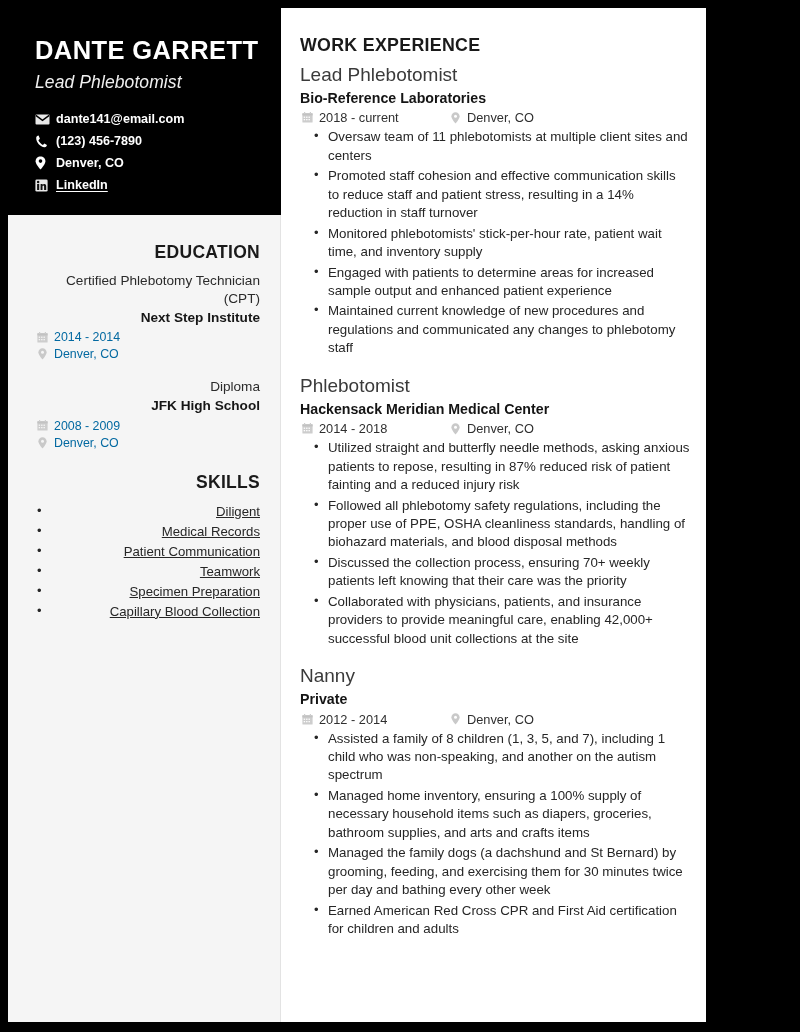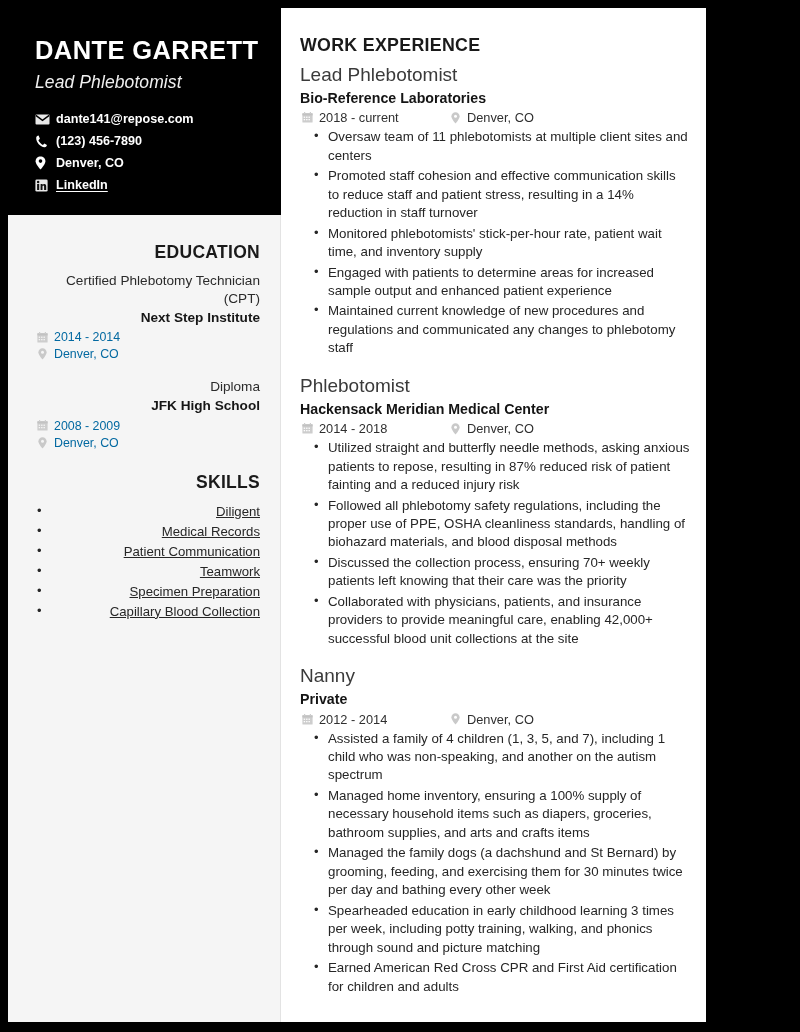--- a/index.html
+++ b/index.html
@@ -262,21 +262,21 @@
       <div class="job-subtitle">Lead Phlebotomist</div>
 
       <ul class="contact-list">
         <li class="contact-item">
           <span class="ic">
             <svg width="15" height="11" viewBox="0 0 15 11">
                 <rect x="0.5" y="0.5" width="14" height="10" rx="1" fill="#e8e8e8"></rect>
                 <path d="M0.8 1.4 L7.5 6.3 L14.2 1.4" fill="none" stroke="#000000" stroke-width="1.5"></path>
               </svg>
           </span>
-          <span>dante141@repose.com</span>
+          <span>dante141@email.com</span>
         </li>
         <li class="contact-item">
           <span class="ic">
             <svg width="13" height="13" viewBox="0 0 13 13">
                 <path d="M3.6 0.6 C2.3 0.6 1.2 1.6 1.2 3 C1.2 7.6 5.2 11.8 9.6 12.2 C10.9 12.3 11.9 11.3 11.9 10.1 L9.4 8.6 L7.9 10 C6.3 9.2 4.2 7.1 3.4 5.2 L4.9 3.7 Z" fill="#ffffff"></path>
               </svg>
           </span>
           <span>(123) 456-7890</span>
         </li>
         <li class="contact-item">
@@ -489,22 +489,21 @@
           <span class="ic">
             <svg width="9" height="12" viewBox="0 0 9 12">
                 <path d="M4.5 0.3 C2.2 0.3 0.4 2.1 0.4 4.3 C0.4 7.2 4.5 11.5 4.5 11.5 C4.5 11.5 8.6 7.2 8.6 4.3 C8.6 2.1 6.8 0.3 4.5 0.3 Z" fill="#c9c9c9"></path>
                 <circle cx="4.5" cy="4.2" r="1.5" fill="#ffffff"></circle>
               </svg>
           </span>
           <span>Denver, CO</span>
         </span>
       </div>
       <ul class="bullets">
-        <li>Assisted a family of 4 children (1, 3, 5, and 7), including 1 child who was non-speaking, and another on the autism spectrum</li>
+        <li>Assisted a family of 8 children (1, 3, 5, and 7), including 1 child who was non-speaking, and another on the autism spectrum</li>
         <li>Managed home inventory, ensuring a 100% supply of necessary household items such as diapers, groceries, bathroom supplies, and arts and crafts items</li>
         <li>Managed the family dogs (a dachshund and St Bernard) by grooming, feeding, and exercising them for 30 minutes twice per day and bathing every other week</li>
-        <li>Spearheaded education in early childhood learning 3 times per week, including potty training, walking, and phonics through sound and picture matching</li>
         <li>Earned American Red Cross CPR and First Aid certification for children and adults</li>
       </ul>
     </div>
 
   </div>
 </div>
 
 </body></html>

